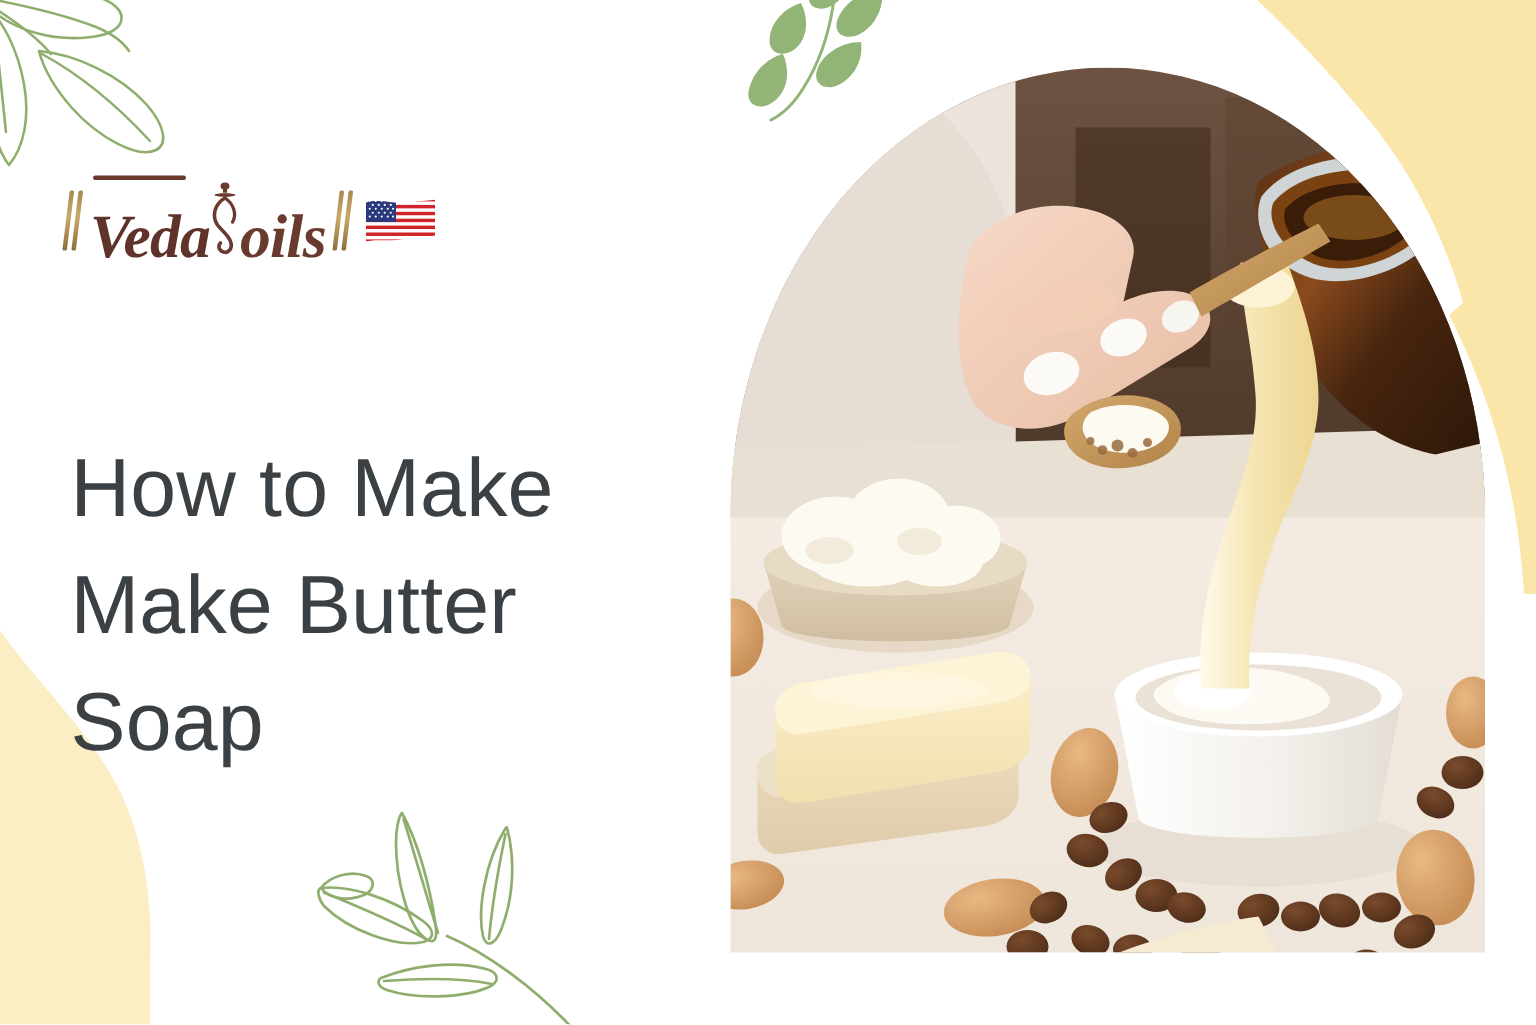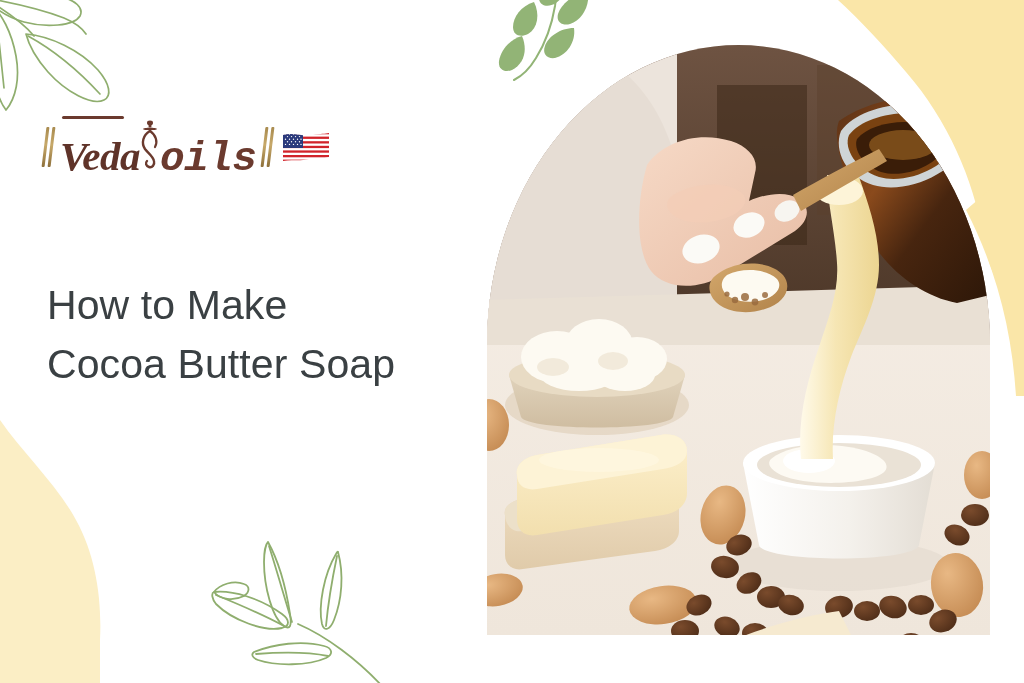--- a/index.html
+++ b/index.html
@@ -66,21 +66,21 @@
     font-size: 41px;
     line-height: 1;
     letter-spacing: -0.5px;
     color: #6b3a2e;
     font-weight: 700;
     font-style: italic;
     white-space: nowrap;
     padding-top: 3px;
   }
   #logo .wordmark .veda-txt { color: #5f3329; margin-top: 10px; }
-  #logo .wordmark .oils-txt { color: #6b3a2e; font-family: Liberation Mono, monospace; }
+  #logo .wordmark .oils-txt { color: #6b3a2e; }
   #logo .topbar {
     position: absolute;
     left: 2px;
     top: 1px;
     width: 62px;
     height: 3px;
     background: #6b3a2e;
     border-radius: 2px;
   }
   #logo .ornament {
@@ -97,21 +97,21 @@
     margin-left: 4px;
   }
 
   
   #headline {
     position: absolute;
     left: 47px;
     top: 249px;
     width: 400px;
     font-family: "Liberation Sans", sans-serif;
-    font-size: 41px;
+    font-size: 55px;
     font-weight: 400;
     line-height: 1.42;
     color: #3a4043;
     letter-spacing: 0.1px;
   }
   #headline .l2 { display: block; }
 
   
   #photo {
     position: absolute;
@@ -246,21 +246,21 @@
             <circle cx="10.5" cy="12.4" r="0.7"></circle>
             <circle cx="14.5" cy="12.4" r="0.7"></circle>
             <circle cx="18" cy="12.4" r="0.7"></circle>
         </g>
       </g>
     </svg>
   </div>
 
   <h1 id="headline">
     <span>How to Make</span>
-    <span class="l2">Cocoa Butter Soap</span>
+    <span class="l2">Make Butter Soap</span>
   </h1>
 
   <div id="photo">
     <svg viewBox="0 0 503 590" preserveAspectRatio="xMidYMid slice">
       <defs>
         <linearGradient id="wallG" x1="0" y1="0" x2="0" y2="1">
           <stop offset="0" stop-color="#6e5342"></stop>
           <stop offset="1" stop-color="#4a3526"></stop>
         </linearGradient>
         <linearGradient id="tableG" x1="0" y1="0" x2="0" y2="1">

